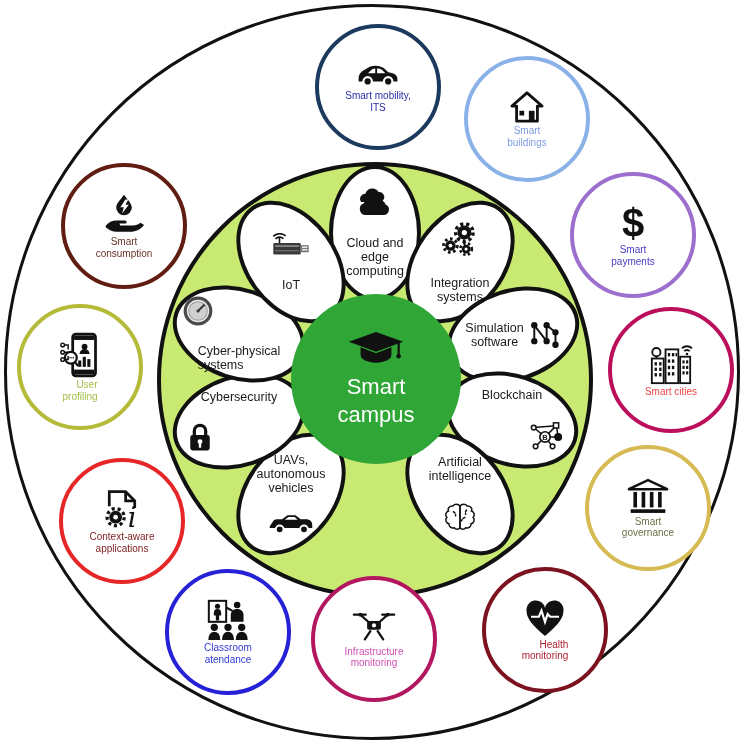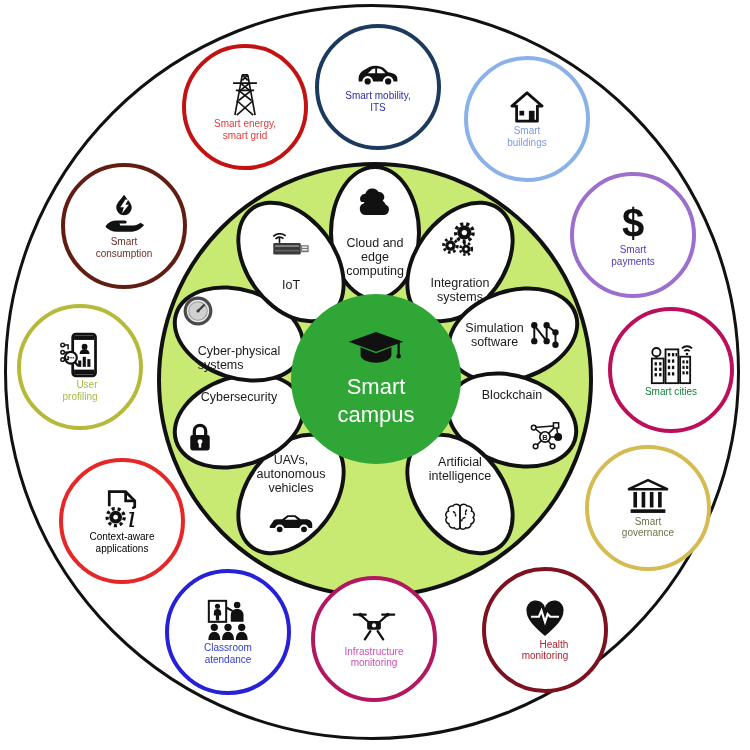--- a/index.html
+++ b/index.html
@@ -238,32 +238,20 @@
         <path d="M32 2 L62 13 L32 24 L2 13 Z" fill="#111"></path>
         <path d="M15 19 v8.5 c0 4.5 7.5 8.5 17 8.5 s17-4 17-8.5 V19 l-17 6.5 z" fill="#111"></path>
         <path d="M57 14 v14" stroke="#111" stroke-width="2.5"></path>
         <circle cx="57" cy="29" r="2.5" fill="#111"></circle>
       </svg>
     </span>
     <span class="center-label" style="color: rgb(255, 255, 255);">Smart
 campus</span>
   </div>
 
-  <div class="ring-item" style="left: 182px; top: 44px; border-color: rgb(194, 18, 18);">
-    <span class="ricon">
-      <svg viewBox="0 0 40 48" width="38" height="44">
-        <g stroke="#111" stroke-width="1.8" fill="none">
-          <path d="M17 2 h6 M17 2 L9 46 M23 2 L31 46 M7 11 h26 M10 19 h20"></path>
-          <path d="M17 2 L23 8 M23 2 L17 8 M15 11 L25 19 M25 11 L15 19 M13 19 L27 30 M27 19 L13 30 M11 30 L29 46 M29 30 L11 46"></path>
-        </g>
-      </svg>
-    </span>
-    <span class="rlabel" style="color: rgb(226, 59, 59);">Smart energy,
-smart grid</span>
-  </div>
 
   <div class="ring-item" style="left: 315px; top: 24px; border-color: rgb(28, 58, 94);">
     <span class="ricon">
       <svg viewBox="0 0 52 30" width="48" height="28">
         <path d="M5 19 c0-5 3-8 7-10 l5-3 c6-2 13-1 17 3 l3 3 c5 1 10 2 10 7 v3 h-5 a5.2 5.2 0 0 1-10.4 0 H20 a5.2 5.2 0 0 1-10.4 0 H5 z" fill="#111"></path>
         <path d="M20 8.5 l-5 4.5 h8 v-5 z M25 8 v5 h9 l-3.5-3.5 c-1.5-1-3.5-1.5-5.5-1.5 z" fill="#fff"></path>
         <circle cx="14.8" cy="22" r="4.6" fill="#111" stroke="#fff" stroke-width="2.4"></circle>
         <circle cx="37" cy="22" r="4.6" fill="#111" stroke="#fff" stroke-width="2.4"></circle>
       </svg>
     </span>
@@ -319,21 +307,21 @@
             <rect x="26" y="32" width="2.6" height="3.6"></rect>
           <rect x="37.5" y="19" width="2.4" height="3.4"></rect>
             <rect x="41.5" y="19" width="2.4" height="3.4"></rect>
           <rect x="37.5" y="25" width="2.4" height="3.4"></rect>
             <rect x="41.5" y="25" width="2.4" height="3.4"></rect>
           <rect x="37.5" y="31" width="2.4" height="3.4"></rect>
             <rect x="41.5" y="31" width="2.4" height="3.4"></rect>
         </g>
       </svg>
     </span>
-    <span class="rlabel" style="color: #15803d;">Smart cities</span>
+    <span class="rlabel" style="color: #ef4444;">Smart cities</span>
   </div>
 
   <div class="ring-item" style="left: 585px; top: 445px; border-color: rgb(214, 186, 82);">
     <span class="ricon">
       <svg viewBox="0 0 46 40" width="42" height="37">
         <path d="M23 2 L44 12 H2 Z" fill="none" stroke="#111" stroke-width="2.6" stroke-linejoin="round"></path>
         <g fill="#111">
           <rect x="7" y="15" width="4" height="17"></rect>
             <rect x="16" y="15" width="4" height="17"></rect>
             <rect x="25" y="15" width="4" height="17"></rect>
@@ -400,21 +388,21 @@
     <span class="ricon">
       <svg viewBox="0 0 44 46" width="40" height="42">
         <path d="M8 20 V4 h18 l10 10 v8" fill="none" stroke="#111" stroke-width="3"></path>
         <path d="M26 4 v10 h10" fill="none" stroke="#111" stroke-width="3"></path>
         <circle cx="15" cy="32" r="7" fill="#111"></circle>
           <circle cx="15" cy="32" r="9.4" fill="none" stroke="#111" stroke-width="3.6" stroke-dasharray="3.4 3.2"></circle>
           <circle cx="15" cy="32" r="2.6" fill="#fff"></circle>
         <text x="33" y="43" font-size="30" font-style="italic" font-family="DejaVu Serif, serif" fill="#111" text-anchor="middle">i</text>
       </svg>
     </span>
-    <span class="rlabel" style="color: #000000;">Context-aware
+    <span class="rlabel" style="color: #7f1d1d;">Context-aware
 applications</span>
   </div>
 
   <div class="ring-item" style="left: 17px; top: 304px; border-color: rgb(181, 186, 57); text-align: right;">
     <span class="ricon">
       <svg viewBox="0 0 46 50" width="42" height="46">
         <rect x="15" y="2" width="25" height="46" rx="3.5" fill="none" stroke="#111" stroke-width="3"></rect>
         <rect x="16.5" y="3.5" width="22" height="5" fill="#111"></rect>
           <rect x="16.5" y="41" width="22" height="5.5" fill="#111"></rect>
         <circle cx="28" cy="16" r="3.2" fill="#111"></circle>

